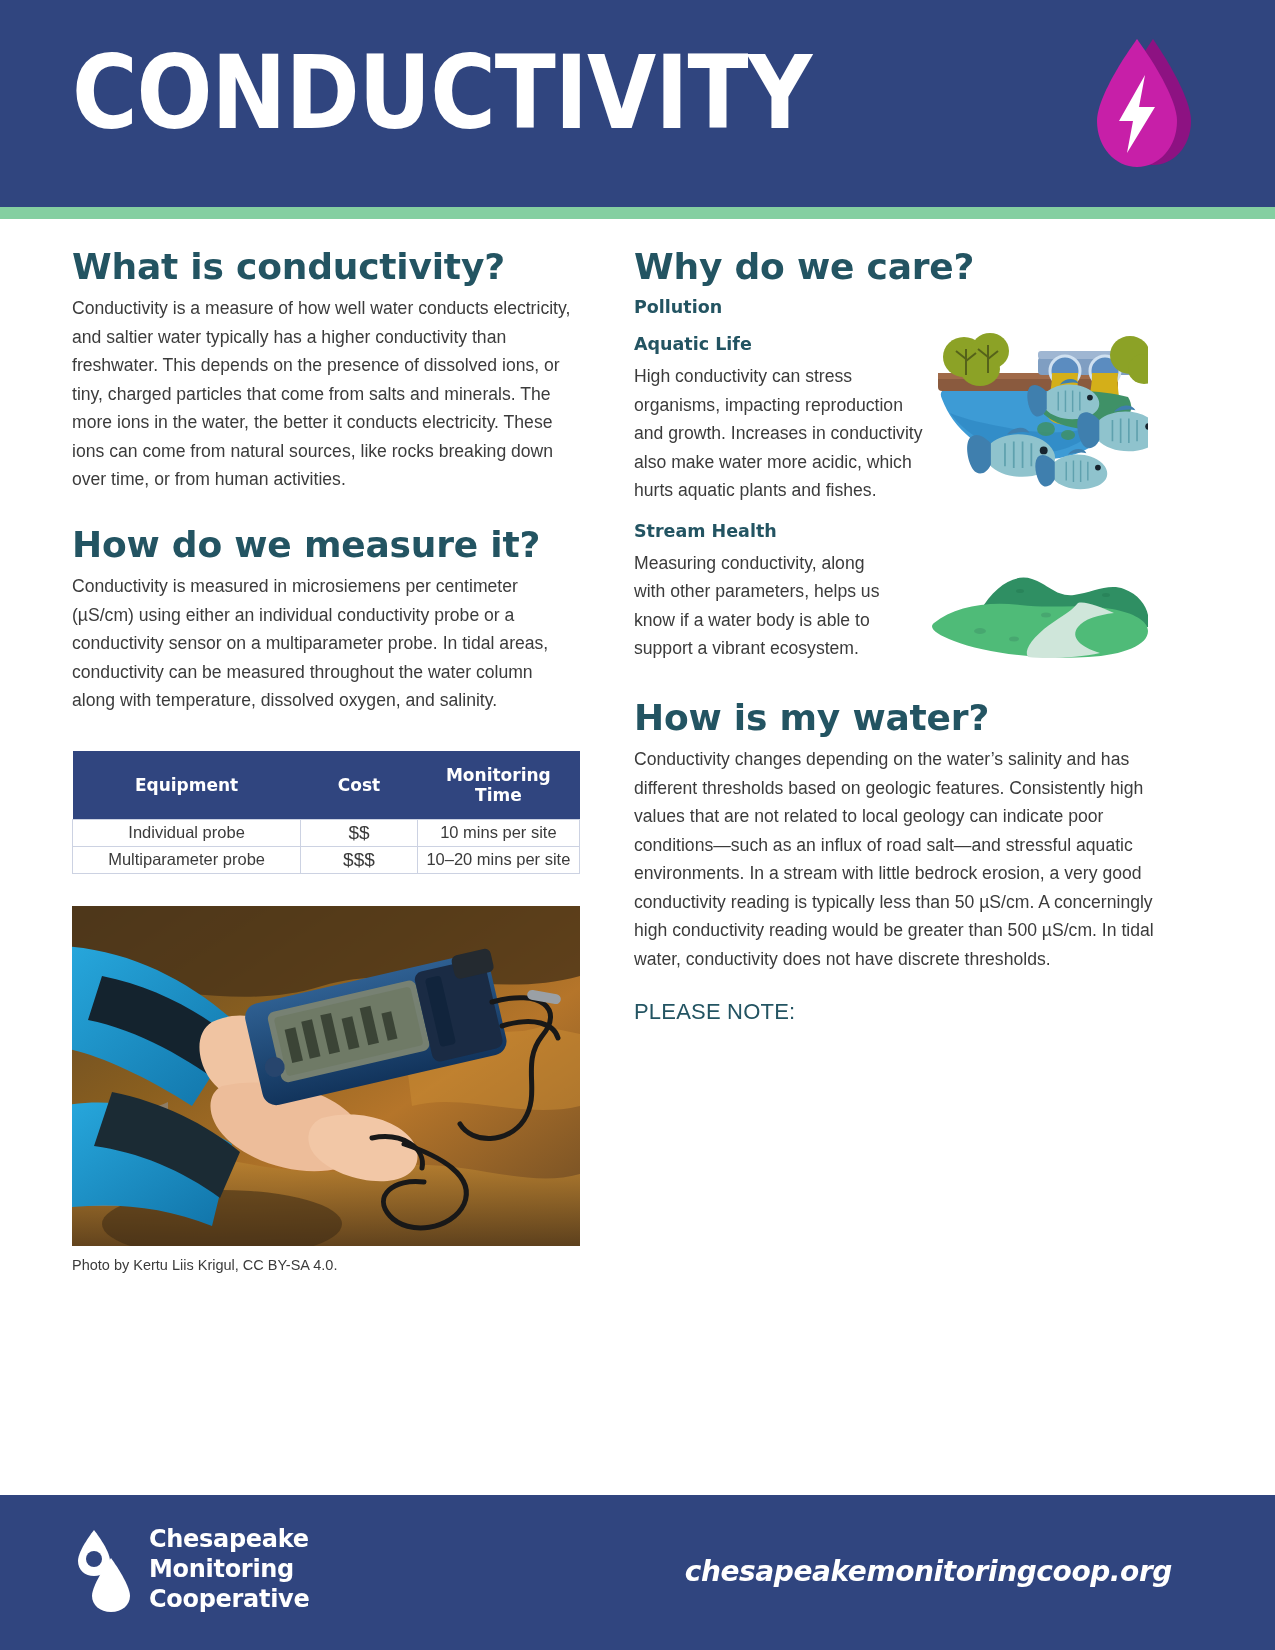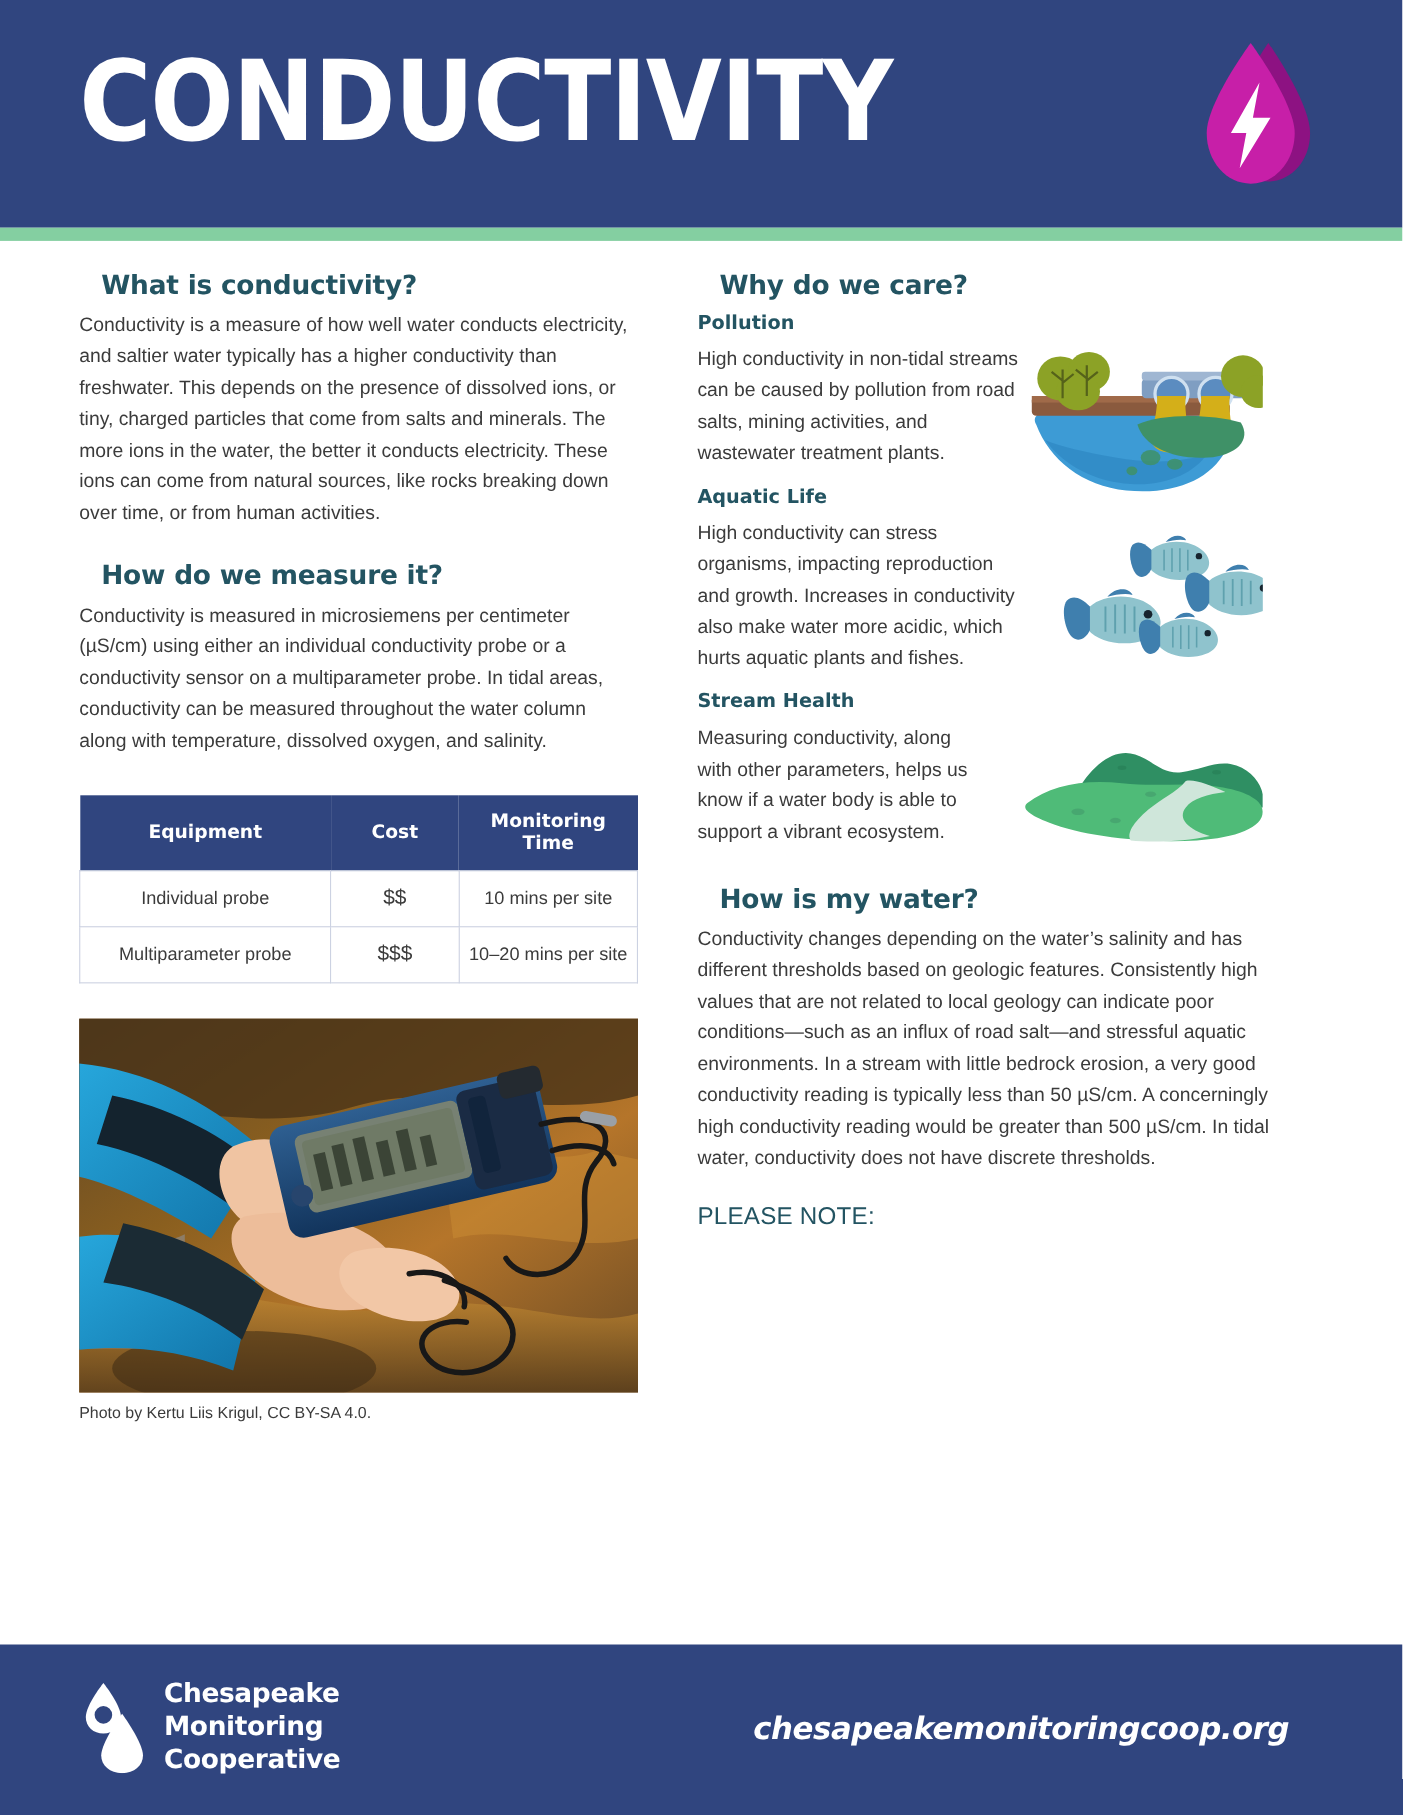--- a/index.html
+++ b/index.html
@@ -29,24 +29,23 @@
   .green-strip {
     position:absolute; left:0; top:207px; width:1275px; height:12px;
     background:#84cfa1;
   }
 
   
   .col-left { position:absolute; left:72px; top:246px; width:500px; }
   .col-right{ position:absolute; left:634px; top:246px; width:520px; }
 
   h2.section-title {
-    color:#235462; font-size:24px; font-weight:700;
+    color:#235462; font-size:36px; font-weight:700;
     letter-spacing:-0.2px; line-height:1.15;
     font-family:"DejaVu Sans", sans-serif;
-    margin-left:20px;
   }
   h3.sub-title {
     color:#235462; font-size:17.5px; font-weight:700; line-height:1.2;
     font-family:"DejaVu Sans", sans-serif;
     margin-top:16px; margin-bottom:3px;
   }
   p.body {
     color:#3b3b3b; font-size:17.6px; line-height:1.62;
     font-family:"Liberation Sans", sans-serif;
     margin-top:7px;
@@ -58,21 +57,21 @@
     margin-top:36px; width:508px; border-collapse:collapse;
     font-family:"Liberation Sans", sans-serif;
   }
   .eq-table thead th {
     background:#30457f; color:#fff; font-size:17px; font-weight:700;
     padding:14px 6px; text-align:center;
     font-family:"DejaVu Sans", sans-serif;
   }
   .eq-table tbody td {
     border:1px solid #ccd2e2; color:#3b3b3b; font-size:16.5px;
-    padding:14px 6px; text-align:center; background:#fff;
+    padding:2px 6px; text-align:center; background:#fff;
   }
   .eq-table td.cost { font-size:19px; }
   .col-eq { width:45%; }
   .col-cost { width:23%; }
   .col-time { width:32%; }
 
   
   .photo-wrap { margin-top:32px; width:552px; }
   .photo {
     width:508px; height:340px; position:relative; overflow:hidden;
@@ -225,21 +224,20 @@
       <div class="photo-caption">Photo by Kertu Liis Krigul, CC BY-SA 4.0.</div>
     </div>
   </div>
 
   <div class="col-right">
 
     <h2 class="section-title">Why do we care?</h2>
 
     <div style="position:relative;">
       <h3 class="sub-title" style="margin-top:10px;">Pollution</h3>
-      <p class="body" style="width:300px;">High conductivity in non-tidal streams can be caused by pollution from road salts, mining activities, and wastewater treatment plants.</p>
       <svg class="illus" style="left:294px; top:30px;" width="220" height="140" viewBox="0 0 220 140">
         <path d="M14 72 C26 104 56 128 96 132 C140 136 172 122 186 96 C196 78 190 66 170 64 L30 60 C16 60 10 64 14 72 Z" fill="#3d9bd5"></path>
         <path d="M22 86 C40 110 68 124 100 126 C132 128 158 116 170 98 C150 106 120 108 86 102 C58 97 36 92 22 86 Z" fill="#2b84bf" opacity=".6"></path>
         <rect x="10" y="46" width="180" height="18" rx="4" fill="#8a5a3e"></rect>
         <rect x="10" y="46" width="180" height="6" fill="#a06a49"></rect>
         <rect x="110" y="30" width="100" height="18" rx="4" fill="#7f9ec2"></rect>
         <rect x="110" y="24" width="100" height="8" rx="3" fill="#9fb6d2"></rect>
         <g fill="#5b8cc0" stroke="#cfe0f0" stroke-width="3">
           <ellipse cx="137" cy="44" rx="15" ry="15"></ellipse>
           <ellipse cx="177" cy="44" rx="15" ry="15"></ellipse>

